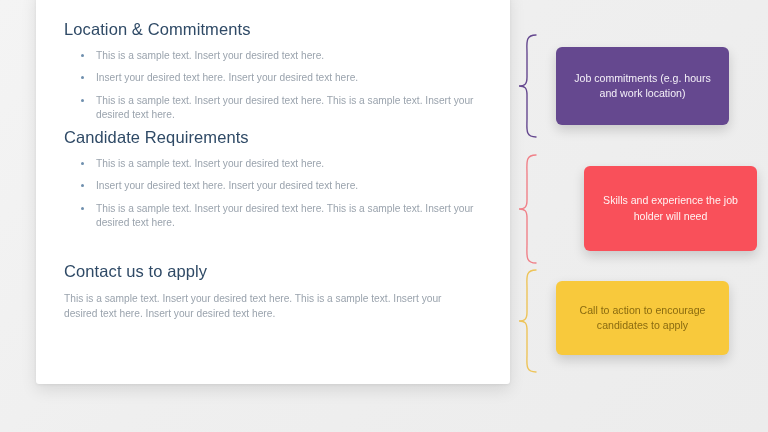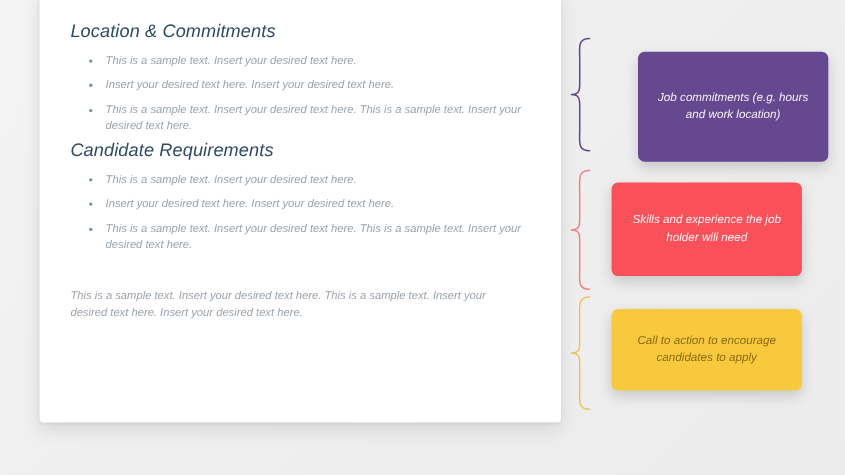--- a/index.html
+++ b/index.html
@@ -13,21 +13,20 @@
     font-family: "Liberation Sans", sans-serif;
     background: #f2f2f2;
   }
 
   #slide {
     position: relative;
     width: 768px;
     height: 432px;
     background: linear-gradient(135deg, #f4f4f4 0%, #efefef 45%, #ececec 100%);
     overflow: hidden;
-    font-style: italic;
   }
 
   
   #content-card {
     position: absolute;
     left: 36px;
     top: -10px;
     width: 474px;
     height: 394px;
     background: #ffffff;
@@ -96,26 +95,26 @@
     display: flex;
     align-items: center;
     justify-content: center;
     text-align: center;
     padding: 8px 12px;
     font-size: 10.6px;
     line-height: 1.45;
     box-shadow: 0 5px 12px rgba(0,0,0,0.16);
   }
   #callout-purple {
-    left: 580px; top: 47px; height: 100px;
+    left: 556px; top: 47px; height: 78px;
     background: #65488f;
     color: #f4f0f8;
   }
   #callout-red {
-    left: 556px; top: 166px; height: 85px;
+    left: 584px; top: 166px; height: 85px;
     background: #f9505a;
     color: #fff3f3;
   }
   #callout-yellow {
     left: 556px; top: 281px; height: 74px;
     background: #f8c93c;
     color: #8a6b10;
   }
 
   .brace {
@@ -166,20 +165,21 @@
           <span>Insert your desired text here. Insert your desired text here.</span>
         </li>
         <li>
           <span class="dot"></span>
           <span>This is a sample text. Insert your desired text here. This is a sample text. Insert your desired text here.</span>
         </li>
       </ul>
     </div>
 
     <div class="section" id="section-contact">
+      <h2 class="section-title">Contact us to apply</h2>
       <p class="para">This is a sample text. Insert your desired text here. This is a sample text. Insert your desired text here. Insert your desired text here.</p>
     </div>
 
   </div>
 
   <div class="brace" id="brace-purple">
     <svg viewBox="0 0 26 106" preserveAspectRatio="none" aria-hidden="true">
       <path d="M20 2 C9 2 11 10 11 20 L11 44 C11 51 9 53 3 53 C9 53 11 55 11 62 L11 86 C11 96 9 104 20 104" fill="none" stroke="#65488f" stroke-width="1.4" stroke-linecap="round"></path>
     </svg>
   </div>

